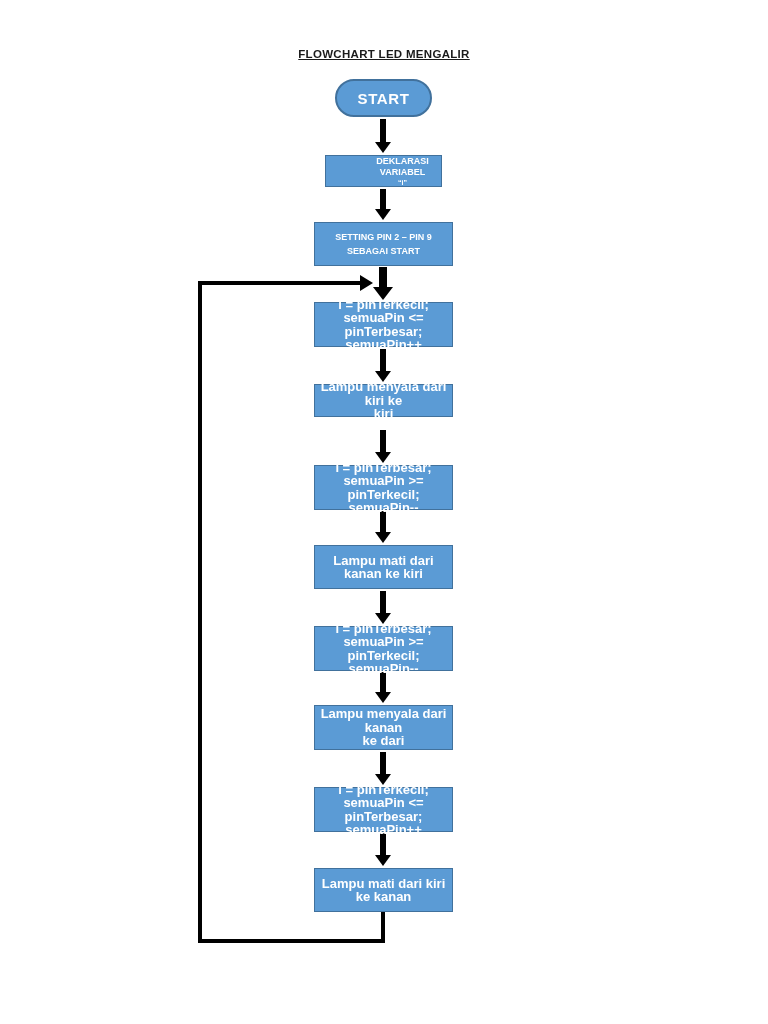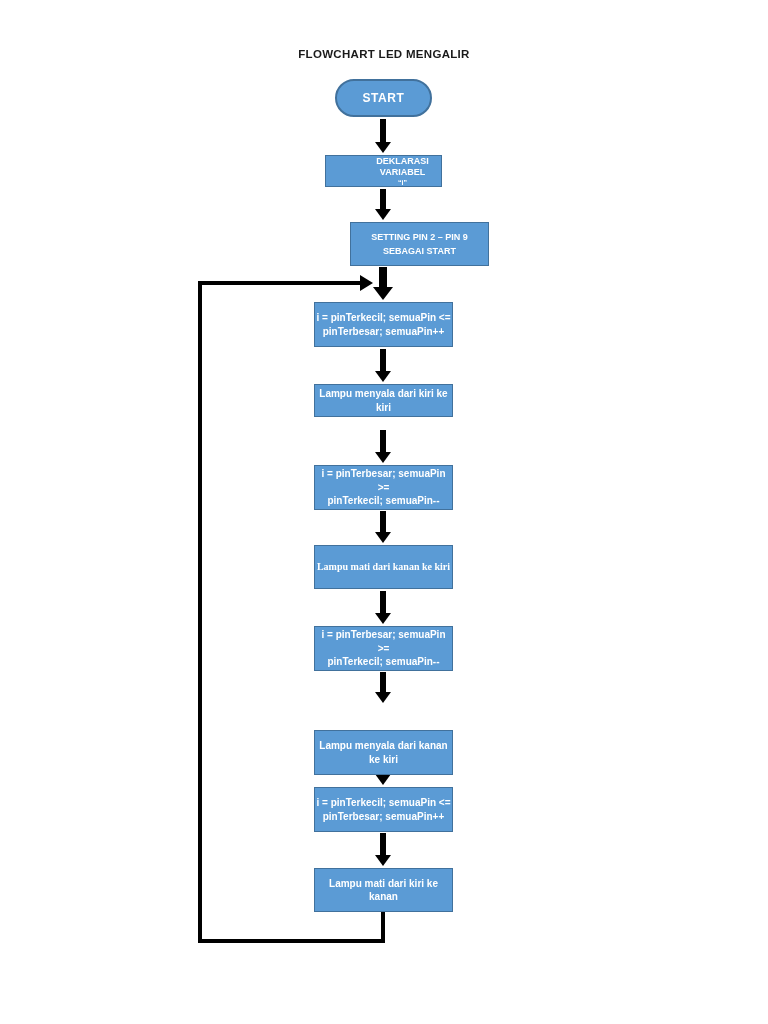--- a/index.html
+++ b/index.html
@@ -18,53 +18,54 @@
   .title {
     position: absolute;
     top: 48px;
     left: 0;
     width: 768px;
     text-align: center;
     font-size: 11.5px;
     font-weight: bold;
     color: #1a1a1a;
     letter-spacing: 0.3px;
+    text-decoration: underline;
   }
   
   .node {
     position: absolute;
     box-sizing: border-box;
     background: #5B9BD5;
     border: 1.5px solid #41719C;
     color: #ffffff;
     font-weight: bold;
     display: flex;
     flex-direction: column;
     justify-content: center;
     align-items: center;
     text-align: center;
   }
   .node span { display: block; }
   .terminator {
     left: 335px; top: 79px; width: 97px; height: 38px;
     border-radius: 19px;
     border-width: 2px;
-    font-size: 12px;
+    font-size: 15px;
     letter-spacing: 0.6px;
   }
   .n-deklarasi { left: 325px; top: 155px; width: 117px; height: 32px; font-size: 9px; line-height: 11px; padding-left: 38px; }
   .n-deklarasi .sub { font-size: 7px; line-height: 8px; margin-top: 1px; }
-  .n-setting  { left: 314px; top: 222px; width: 139px; height: 44px; font-size: 9px;   line-height: 14px; margin-left: 36px; }
-  .n-proc     { width: 139px; left: 314px; font-size: 10px; line-height: 13.5px; }
+  .n-setting  { left: 314px; top: 222px; width: 139px; height: 44px; font-size: 9px;   line-height: 14px; }
+  .n-proc     { width: 139px; left: 314px; font-size: 13px; line-height: 13.5px; }
   .n-loop1  { top: 302px; height: 45px; }
   .n-lampu1 { top: 384px; height: 33px; }
   .n-loop2  { top: 465px; height: 45px; }
-  .n-lampu2 { top: 545px; height: 44px; font-family: Liberation Serif, serif; }
+  .n-lampu2 { top: 545px; height: 44px; }
   .n-loop3  { top: 626px; height: 45px; }
-  .n-lampu3 { top: 705px; height: 45px; margin-top: 25px; }
+  .n-lampu3 { top: 705px; height: 45px; }
   .n-loop4  { top: 787px; height: 45px; }
   .n-lampu4 { top: 868px; height: 44px; }
   
   .arrow-down {
     position: absolute;
     left: 372px;
     width: 22px;
     display: flex;
     flex-direction: column;
     align-items: center;
@@ -188,21 +189,21 @@
     <span>Lampu mati dari kanan ke kiri</span>
   </div>
 
   <div class="node n-proc n-loop3">
     <span>i = pinTerbesar; semuaPin &gt;=</span>
     <span>pinTerkecil; semuaPin--</span>
   </div>
 
   <div class="node n-proc n-lampu3">
     <span>Lampu menyala dari kanan</span>
-    <span>ke kiri</span>
+    <span>ke dari</span>
   </div>
 
   <div class="node n-proc n-loop4">
     <span>i = pinTerkecil; semuaPin &lt;=</span>
     <span>pinTerbesar; semuaPin++</span>
   </div>
 
   <div class="node n-proc n-lampu4">
     <span>Lampu mati dari kiri ke kanan</span>
   </div>

